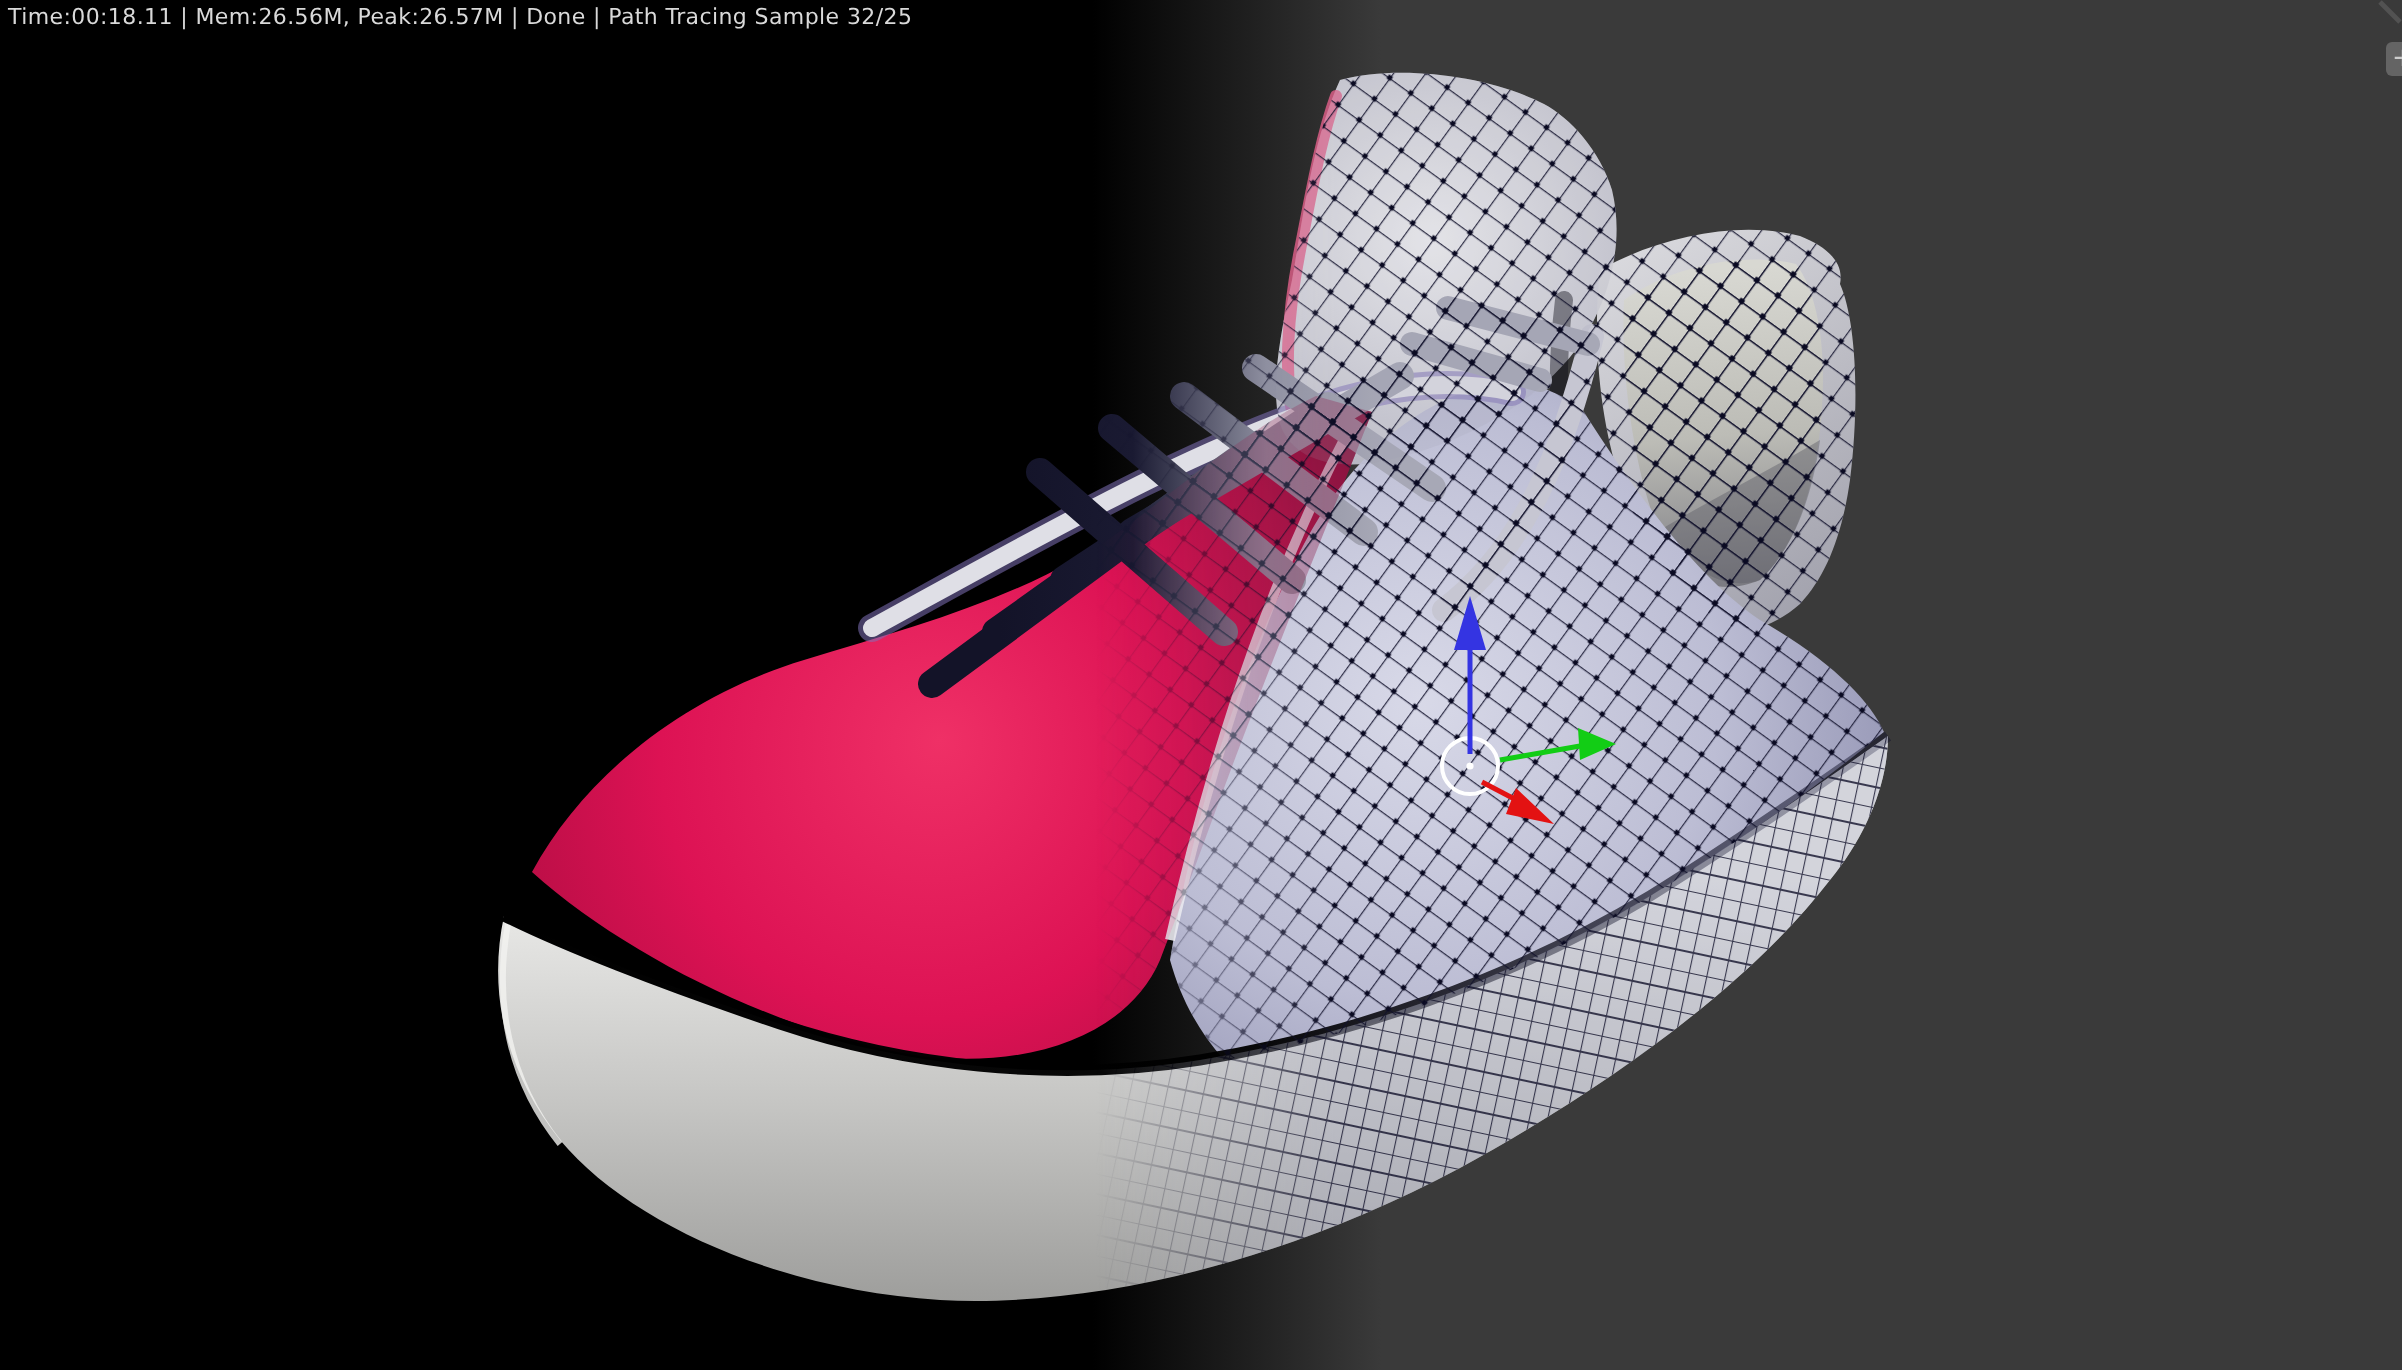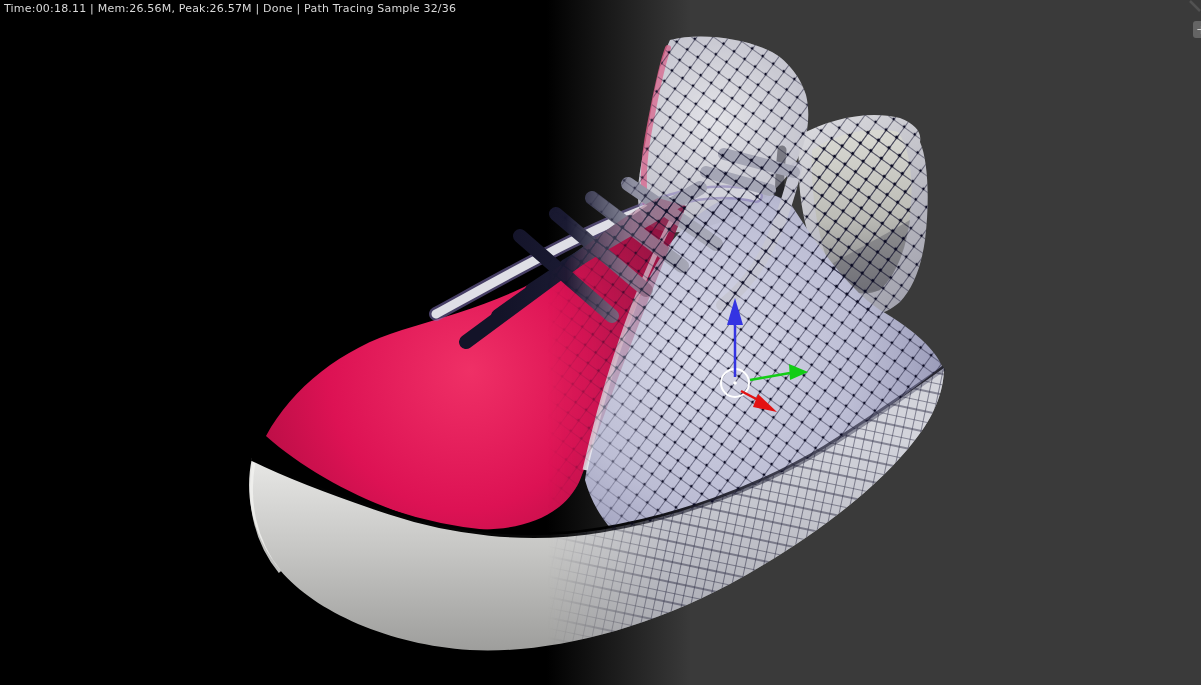--- a/index.html
+++ b/index.html
@@ -182,17 +182,17 @@
     <line x1="750" y1="380" x2="790" y2="373" class="gz-line-y" stroke-width="2.5"></line>
     <polygon points="789,364 790,380 808,372" class="gz-head-y"></polygon>
     <line x1="741" y1="391" x2="762" y2="402" class="gz-line-x" stroke-width="2.5"></line>
     <polygon points="758,394 753,407 777,412" class="gz-head-x"></polygon>
   </g>
 
   <path d="M1190,1 L1200,11" stroke="#525252" stroke-width="2.5"></path>
 </svg>
 
 <div class="statusbar">
-  <span>Time:00:18.11 | Mem:26.56M, Peak:26.57M | Done | Path Tracing Sample 32/36</span>
+  <span>Time:00:18.11 | Mem:26.56M, Peak:26.57M | Done | Path Tracing Sample 32/25</span>
 </div>
 
 <button class="expand">+</button>
 </div>
 
 </body></html>

